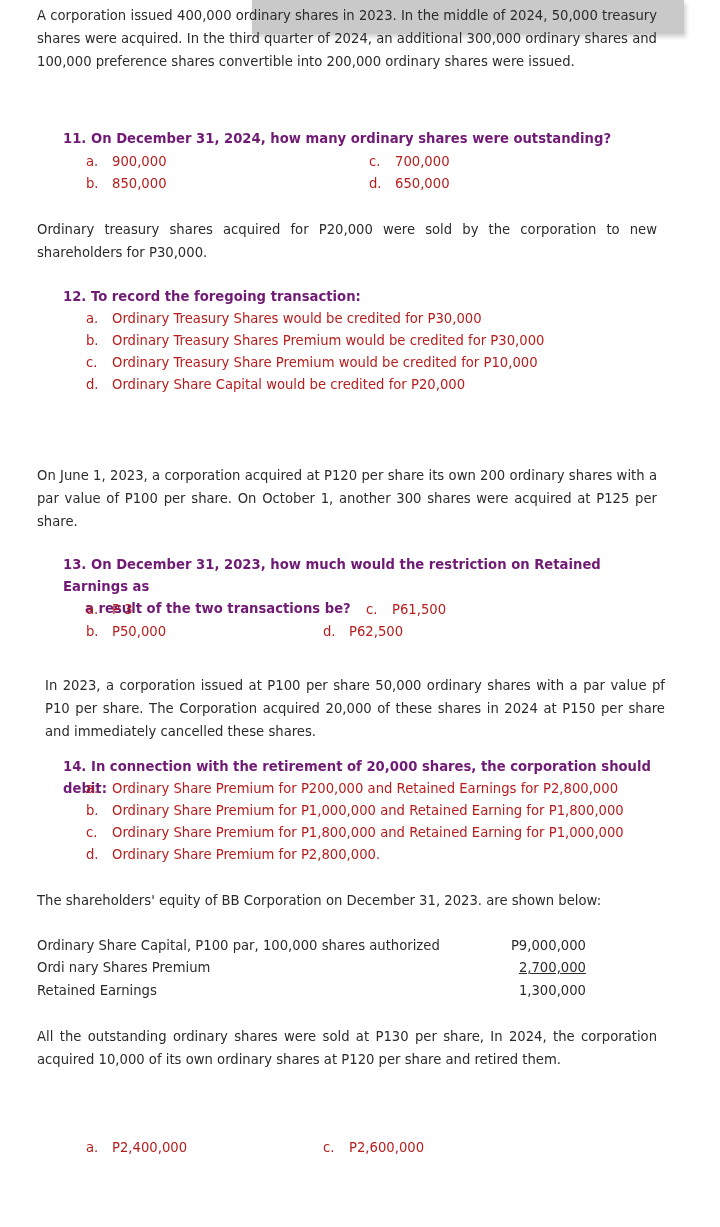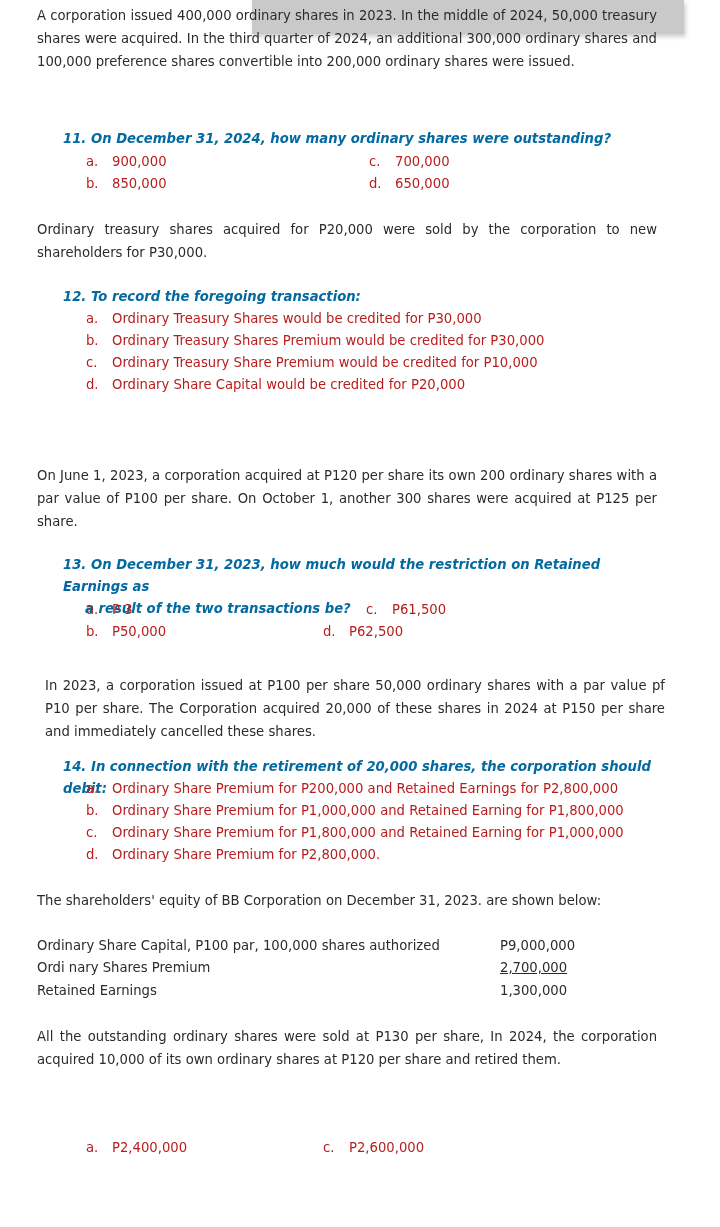--- a/index.html
+++ b/index.html
@@ -15,30 +15,30 @@
       box-shadow: 2px 3px 4px rgba(0,0,0,0.18);
       z-index: 0;
     }
     .para {
       position: absolute; left: 37px; width: 620px;
       line-height: 23px; text-align: justify; text-align-last: left;
       z-index: 1;
     }
     .q-title {
       position: absolute; left: 63px; width: 594px;
-      font-weight: bold; font-style: italic; color: #0369a1;
+      font-weight: bold; color: #701a75;
       line-height: 22px;
     }
     .q-title .cont { padding-left: 22px; display: block; }
     .opt {
       position: absolute; line-height: 22px; white-space: nowrap; color: #b91c1c;
     }
     .opt .letter { display: inline-block; width: 26px; }
     .eq-label { position: absolute; left: 37px; line-height: 22.5px; white-space: nowrap; }
-    .eq-val { position: absolute; left: 500px; width: 86px; line-height: 22.5px; white-space: nowrap; }
+    .eq-val { position: absolute; left: 500px; width: 86px; text-align: right; line-height: 22.5px; white-space: nowrap; }
   </style>
 </head>
 <body>
 
 <div class="gray-bar"></div>
 
 <p class="para" style="top:4px; margin:0;">A corporation issued 400,000 ordinary shares in 2023. In the middle of 2024, 50,000 treasury shares were acquired. In the third quarter of 2024, an additional 300,000 ordinary shares and 100,000 preference shares convertible into 200,000 ordinary shares were issued.</p>
 <div class="q-title" style="top:128px;">
   <span>11.</span>
   <span>On December 31, 2024, how many ordinary shares were outstanding?</span>

